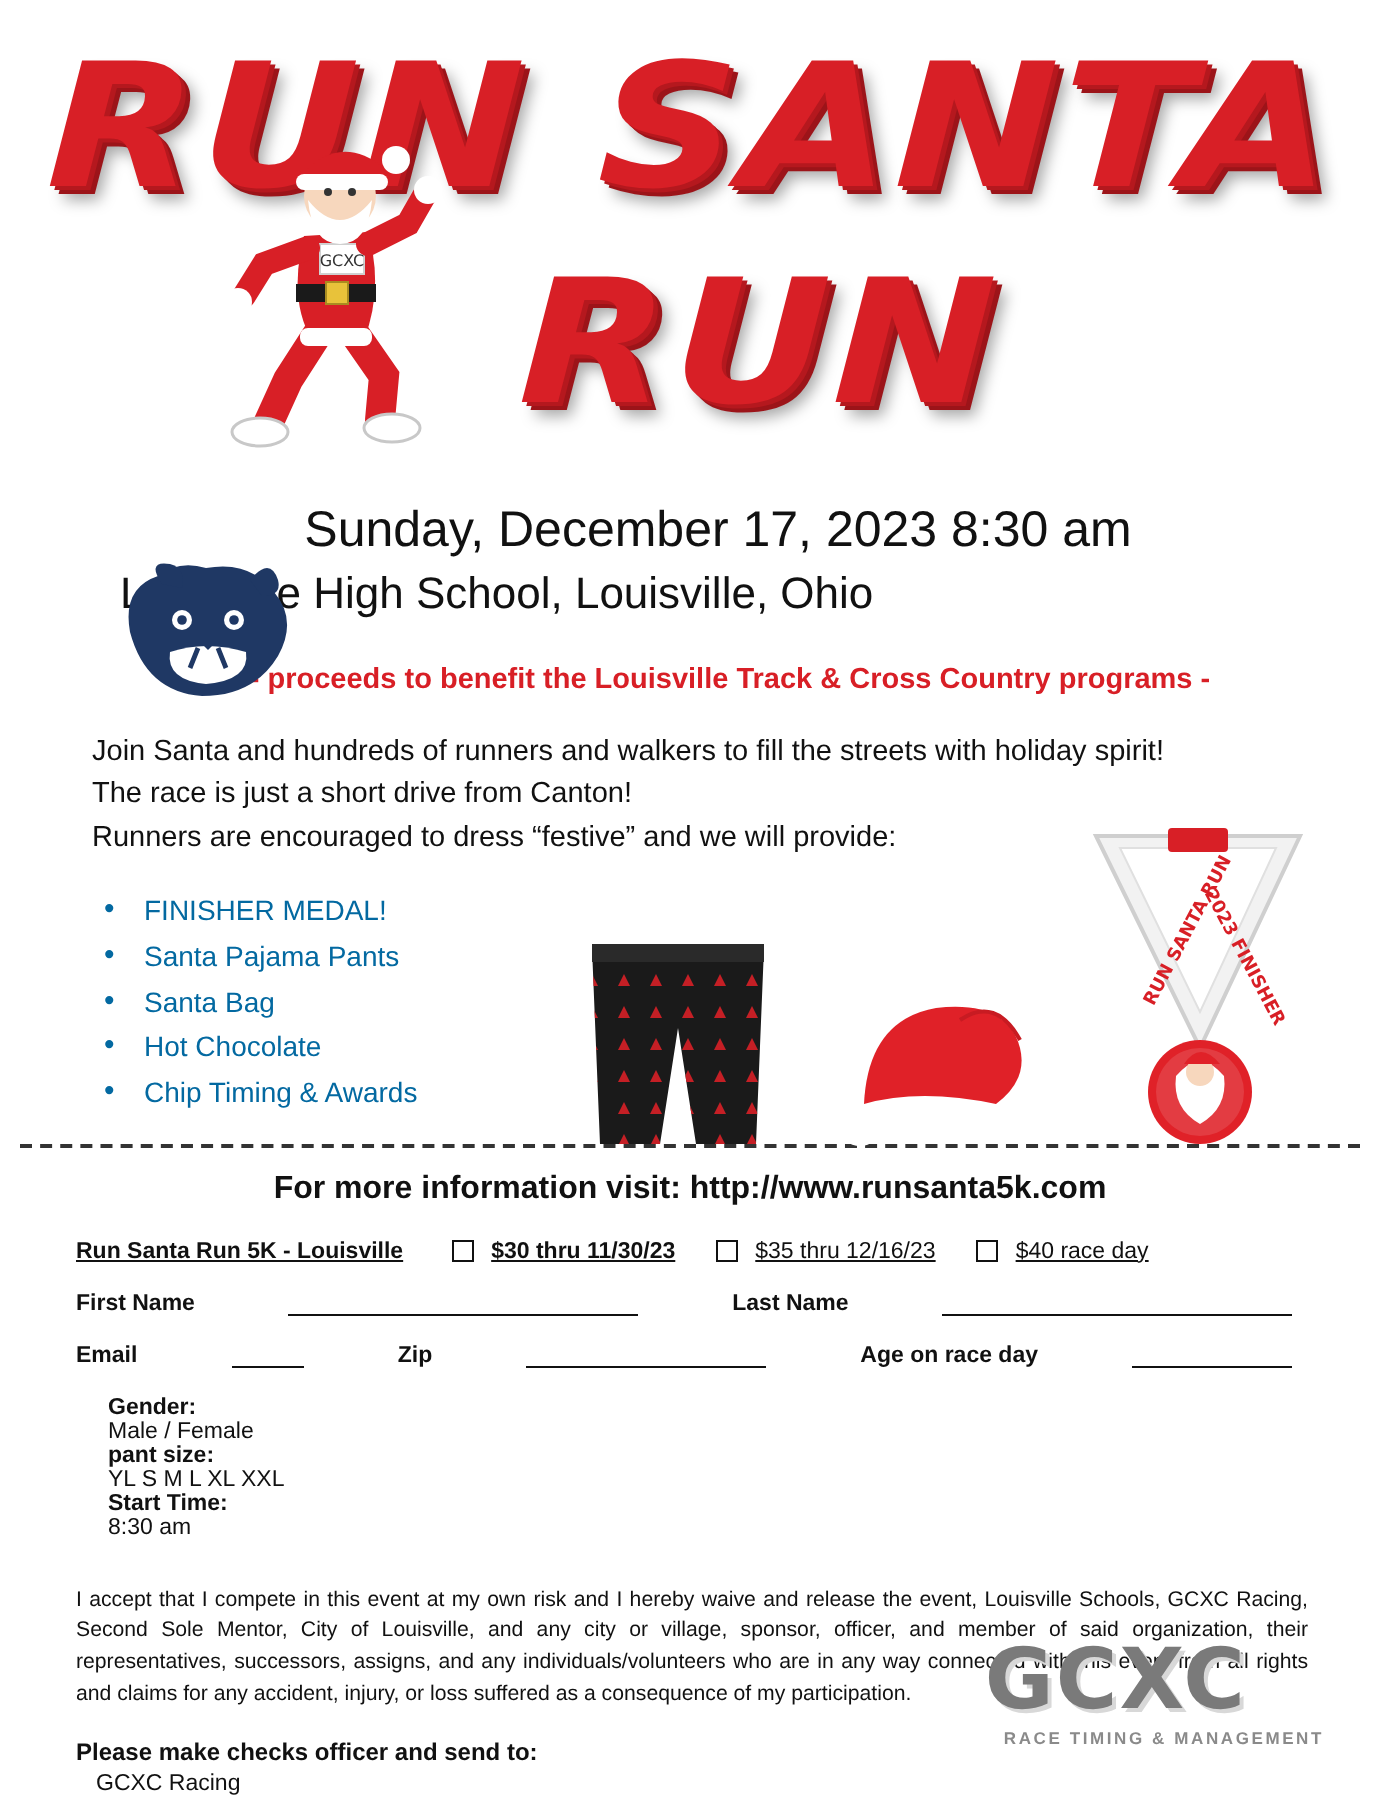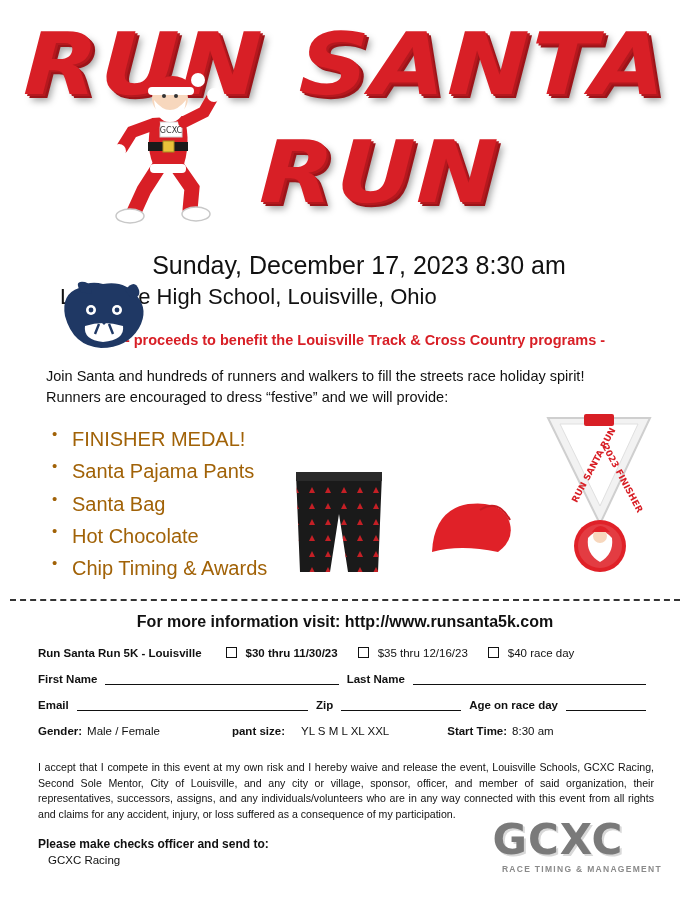--- a/index.html
+++ b/index.html
@@ -105,23 +105,23 @@
     margin: 18px 0 0 46px;
     font-size: 14.5px;
     line-height: 1.48;
     color: #111;
   }
 
   .perks {
     margin: 14px 0 0 46px;
     padding: 0;
     list-style: none;
-    font-size: 20px;
+    font-size: 14px;
     line-height: 1.62;
-    color: #a16207;
+    color: #0369a1;
   }
   .perks li {
     position: relative;
     padding-left: 26px;
   }
   .perks li:before {
     content: "\2022";
     position: absolute;
     left: 6px;
     top: -1px;
@@ -170,54 +170,57 @@
   .form {
     margin: 16px 36px 0 38px;
     font-size: 11.5px;
     color: #111;
   }
   .price-row {
     display: flex;
     align-items: center;
     font-weight: bold;
     gap: 4px;
+    text-decoration: underline;
   }
   .price-row .race-name { margin-right: 4px; }
   .cb {
     display: inline-block;
     width: 9px;
     height: 9px;
     border: 1.4px solid #111;
     margin: 0 5px 0 16px;
     vertical-align: -1px;
   }
   .price-opt { font-weight: bold; }
   .price-opt.normal { font-weight: normal; }
 
   .field-row {
     display: flex;
     align-items: flex-end;
     margin-top: 13px;
     font-weight: bold;
+    gap: 39px;
   }
   .field-label { white-space: nowrap; }
   .rule {
     flex: 1 1 auto;
     border-bottom: 1px solid #111;
     height: 12px;
     margin: 0 8px;
   }
   .rule.short { flex: 0 0 120px; }
   .rule.tiny { flex: 0 0 80px; }
 
   .gender-row {
     display: flex;
     align-items: baseline;
     margin-top: 14px;
     font-size: 11.5px;
+    flex-direction: column;
   }
   .gender-row .b { font-weight: bold; }
   .gender-row .seg { margin-right: 0; }
   .spacer-1 { display:inline-block; width: 72px; }
   .spacer-3 { display:inline-block; width: 58px; }
 
   .waiver {
     margin-top: 23px;
     font-size: 10.6px;
     line-height: 1.48;
@@ -330,21 +333,22 @@
     <path d="M30 50 Q48 44 68 50 Q70 64 48 66 Q28 64 30 50 Z" fill="#ffffff"></path>
     <path d="M44 48 L40 58 M54 48 L58 58" stroke="#1f3864" stroke-width="2.4"></path>
     <path d="M44 44 L49 49 L54 44 Z" fill="#1f3864"></path>
   </svg>
 
   <div class="date-line">Sunday, December 17, 2023   8:30 am</div>
   <div class="venue-line">Louisville High School,  Louisville, Ohio</div>
   <div class="proceeds">- proceeds to benefit the Louisville Track &amp; Cross Country programs -</div>
 
   <div class="intro">
-    <div>Join Santa and hundreds of runners and walkers to fill the streets race holiday spirit!</div>
+    <div>Join Santa and hundreds of runners and walkers to fill the streets with holiday spirit!</div>
+    <div>The race is just a short drive from Canton!</div>
     <div>Runners are encouraged to dress “festive” and we will provide:</div>
   </div>
 
   <ul class="perks">
     <li>FINISHER MEDAL!</li>
     <li>Santa Pajama Pants</li>
     <li>Santa Bag</li>
     <li>Hot Chocolate</li>
     <li>Chip Timing &amp; Awards</li>
   </ul>

